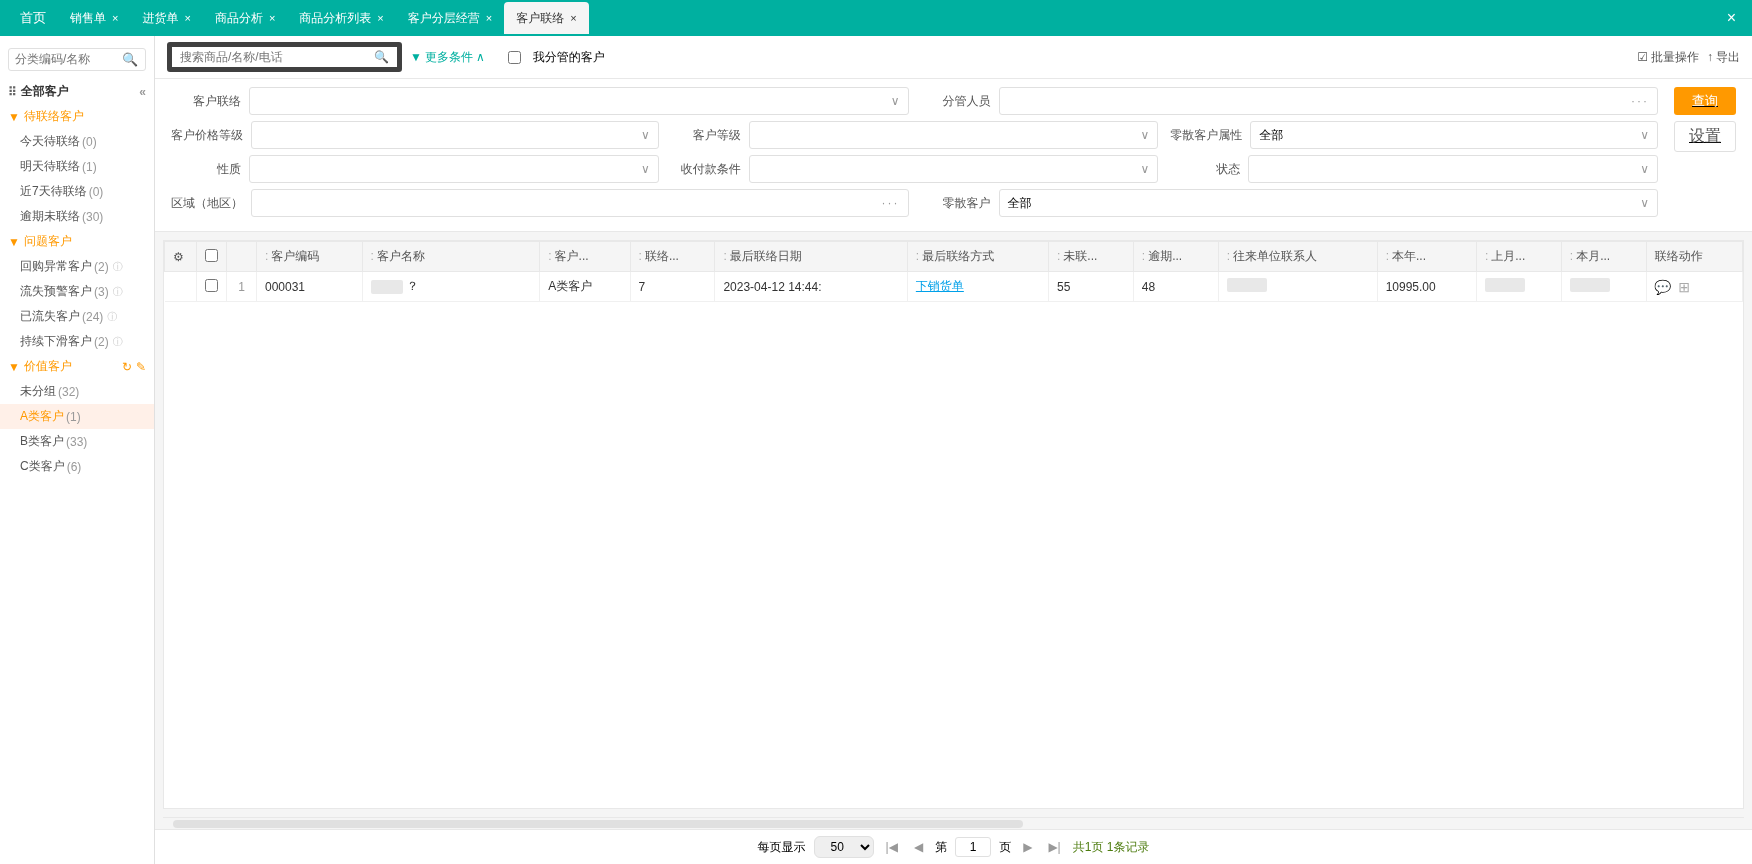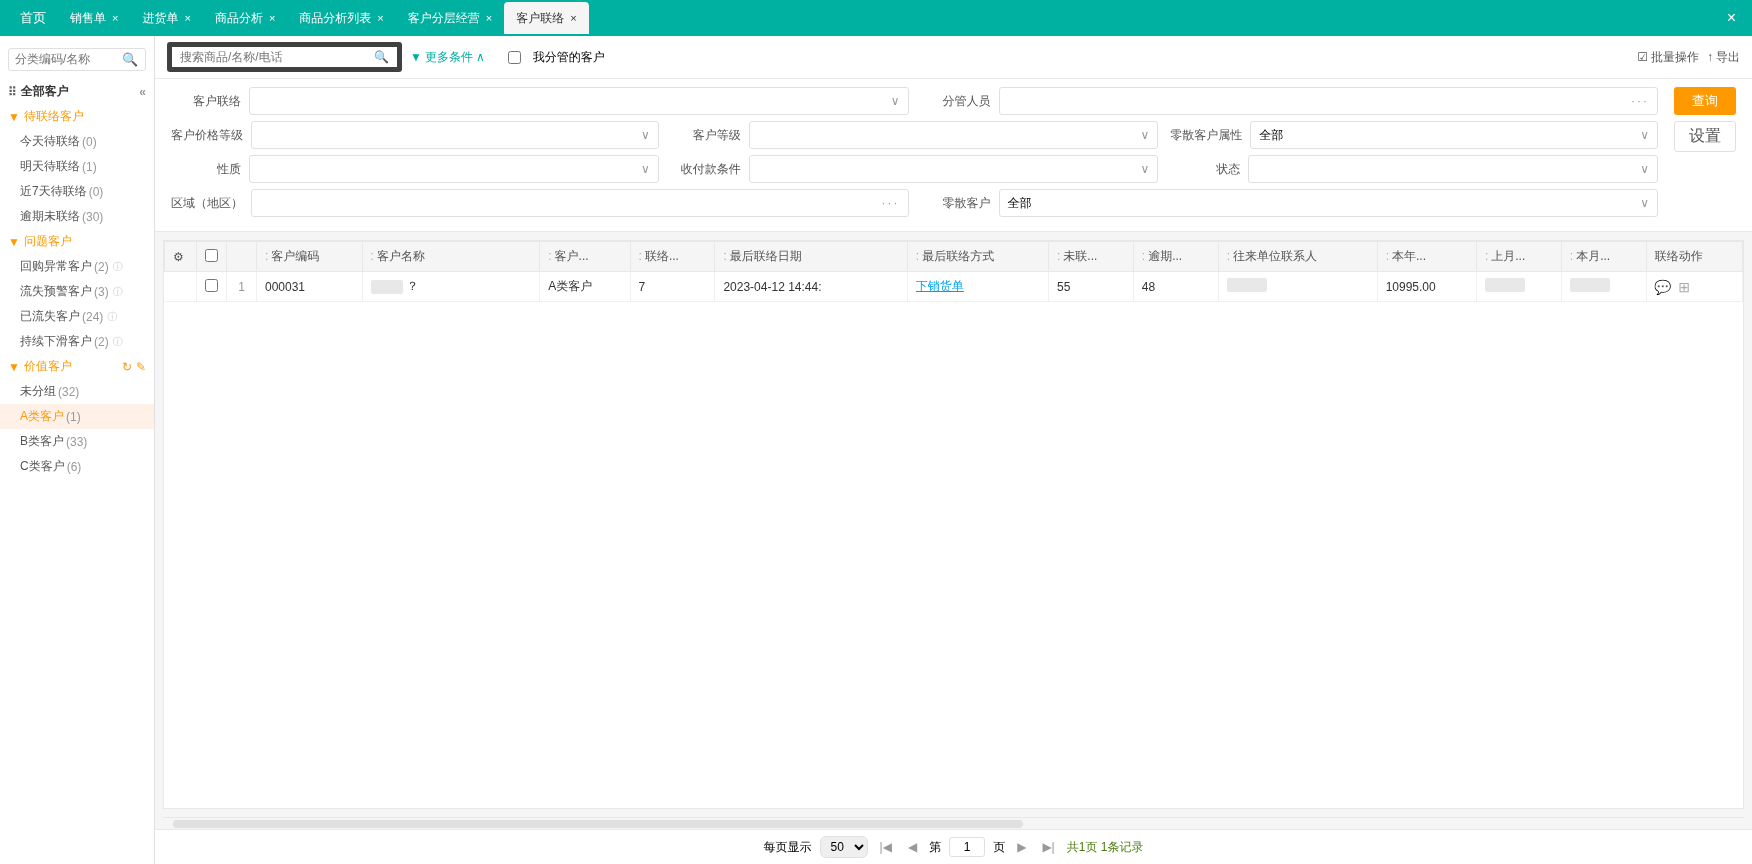--- a/index.html
+++ b/index.html
@@ -92,21 +92,21 @@
     .filter-label { color: #555; white-space: nowrap; min-width: 70px; text-align: right; }
     .filter-input {
       flex: 1; border: 1px solid #e0e0e0; border-radius: 3px; padding: 4px 8px;
       display: flex; align-items: center; justify-content: space-between; cursor: pointer;
       background: white; min-height: 28px;
     }
     .filter-input .arrow { color: #999; }
     .filter-input .dots { color: #999; letter-spacing: 2px; }
 
     .filter-actions {
-      display: flex; flex-direction: column; gap: 6px; margin-left: 8px;
+      display: flex; flex-direction: column; gap: 6px; margin-left: 8px; text-decoration: underline;
     }
     .btn-query {
       background: #f90; color: white; border: none; border-radius: 3px; padding: 5px 16px;
       cursor: pointer; font-size: 13px;
     }
     .btn-settings {
       background: white; color: #555; border: 1px solid #e0e0e0; border-radius: 3px; padding: 4px 14px;
       cursor: pointer; font-size: 16px;
     }
 
@@ -125,21 +125,21 @@
     .th-icon { color: #aaa; margin-right: 3px; }
     .link-text { color: #00a0e9; cursor: pointer; text-decoration: underline; }
 
     
     .bottom-bar {
       display: flex; align-items: center; justify-content: center; padding: 6px 16px;
       background: white; border-top: 1px solid #e8e8e8; gap: 8px;
     }
     .bottom-bar .page-info { display: flex; align-items: center; gap: 8px; }
     .page-size-select {
-      border: 1px solid #e0e0e0; border-radius: 6px; padding: 2px 6px; font-size: 12px;
+      border: 1px solid #e0e0e0; border-radius: 6px; padding: 2px 12px; font-size: 12px;
     }
     .page-btn { cursor: pointer; color: #999; padding: 2px 4px; }
     .page-input {
       border: 1px solid #e0e0e0; border-radius: 3px; padding: 2px 6px; width: 36px;
       text-align: center; font-size: 12px;
     }
     .total-info { color: #4d7c0f; }
 
     .scrollbar-area {
       height: 12px; background: #f5f5f5; border-top: 1px solid #e8e8e8; position: relative; margin: 0 8px;

